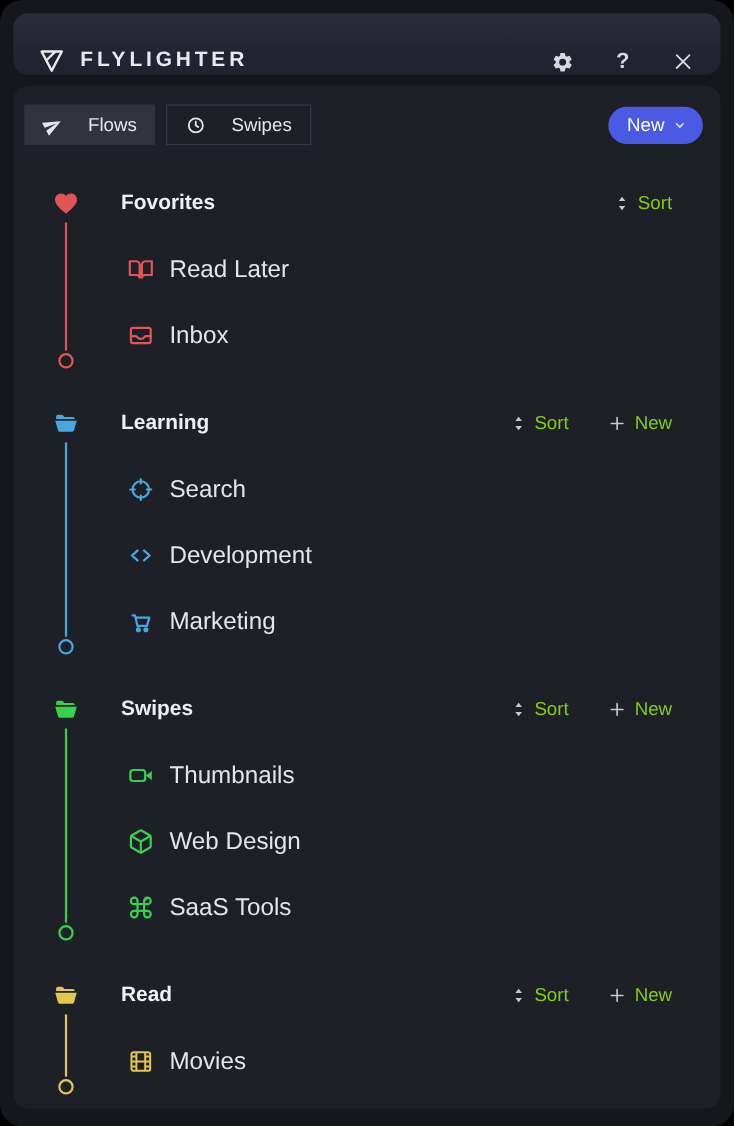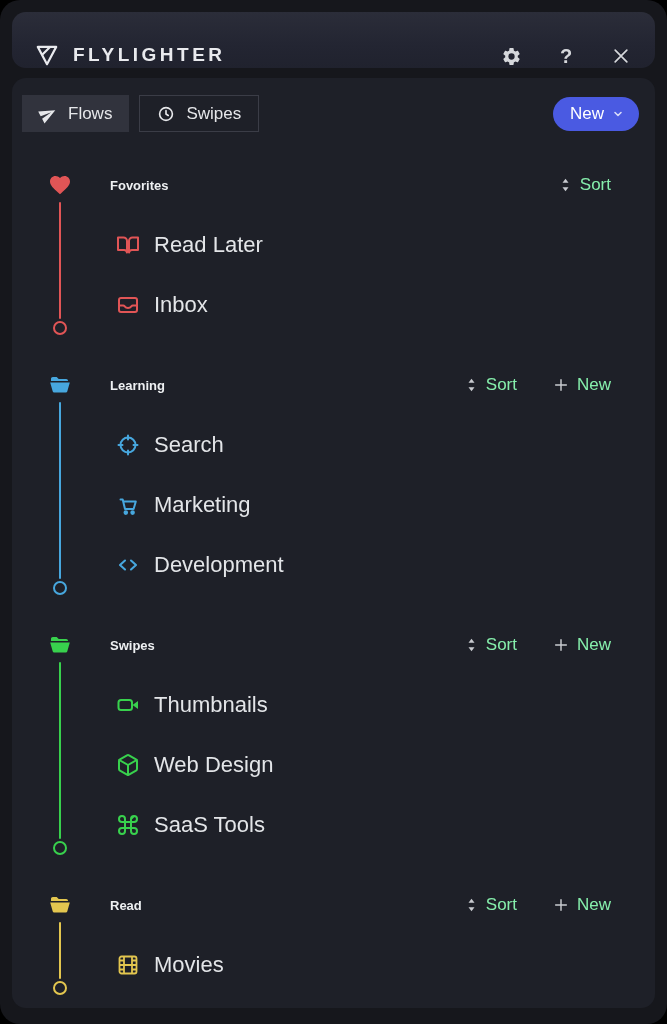--- a/index.html
+++ b/index.html
@@ -30,42 +30,42 @@
   .help-glyph { font-size:20px; font-weight:700; color:#d6d8dc; }
   
   .panel {
     margin:10px 12px 16px; height:930px; box-sizing:border-box;
     border-radius:14px; background:#1e2028; overflow:hidden;
     padding-top:17px;
   }
   .nav { display:flex; align-items:center; height:37px; margin:0 14px 0 10px; }
   .tab {
     background:none; border:none; cursor:pointer; box-sizing:border-box;
-    display:flex; align-items:center; gap:11px; height:37px; padding:0 17px;
+    display:flex; align-items:center; gap:23px; height:37px; padding:0 17px;
     border-radius:0; color:#e6e7ea; font-size:17px; font-family:inherit;
   }
   .tab.active { background:#31333d; }
   .tab.outline { border:1px solid #3b3d47; margin-left:10px; }
   .new-btn {
     margin-left:auto; margin-right:2px; cursor:pointer; border:none;
     height:34px; padding:0 15px 0 17px; border-radius:17px;
     background:#4a5ae2; color:#fff; font-size:17px; font-family:inherit;
     display:flex; align-items:center; gap:8px;
   }
   .new-chevron { color:rgba(255,255,255,.78); display:flex; }
   
   .sections { margin-top:23px; }
   .section { position:relative; margin-bottom:20px; }
   .row { height:60px; display:flex; align-items:center; }
   .header-row { padding-left:98px; padding-right:44px; }
-  .section-title { font-size:13px; font-weight:600; color:#eef0f2; }
+  .section-title { font-size:19px; font-weight:600; color:#eef0f2; }
   .actions { margin-left:auto; display:flex; align-items:center; gap:36px; }
   .action {
     background:none; border:none; padding:0; cursor:pointer; font-family:inherit;
-    display:flex; align-items:center; gap:8px; color:#86efac; font-size:17px;
+    display:flex; align-items:center; gap:8px; color:#84cc16; font-size:17px;
   }
   .action .icon { display:flex; color:#c9cbd0; }
   .item-row { padding-left:104px; cursor:pointer; }
   .item-icon { width:24px; height:24px; margin-right:14px; display:flex; color:var(--sec-color); }
   .item-label { font-size:22px; color:#e3e5e8; }
   .icon { display:inline-flex; align-items:center; justify-content:center; }
   
   .rail { position:absolute; left:48px; top:0; bottom:0; width:0; color:var(--sec-color); }
   .rail-icon { position:absolute; left:-12px; top:18px; width:24px; height:24px; display:flex; }
   .rail-line { position:absolute; left:-1px; top:47px; bottom:16px; width:2px; background:currentColor; border-radius:1px; }
@@ -223,35 +223,35 @@
     <span class="item-icon icon">
                 <svg width="24" height="24" viewBox="0 0 24 24" fill="none" stroke="currentColor" stroke-width="2" stroke-linecap="round">
                   <circle cx="12" cy="12" r="7.5"></circle>
                   <path d="M12 2.5v4M12 17.5v4M2.5 12h4M17.5 12h4"></path>
                 </svg>
               </span>
     <span class="item-label">Search</span>
   </div>
             <div class="row item-row">
     <span class="item-icon icon">
+                <svg width="24" height="24" viewBox="0 0 24 24" fill="none" stroke="currentColor" stroke-width="2.1" stroke-linecap="round" stroke-linejoin="round">
+                  <path d="M9 7.5L4 12l5 4.5M15 7.5L20 12l-5 4.5"></path>
+                </svg>
+              </span>
+    <span class="item-label">Development</span>
+  </div>
+            <div class="row item-row">
+    <span class="item-icon icon">
                 <svg width="24" height="24" viewBox="0 0 24 24" fill="none" stroke="currentColor" stroke-width="2" stroke-linecap="round" stroke-linejoin="round">
                   <path d="M4.5 6.5h2.2L9 16h8.6l2.2-7.5H8"></path>
                   <circle cx="9.8" cy="19.6" r="1.3" fill="currentColor"></circle>
                   <circle cx="16.6" cy="19.6" r="1.3" fill="currentColor"></circle>
                 </svg>
               </span>
     <span class="item-label">Marketing</span>
-  </div>
-            <div class="row item-row">
-    <span class="item-icon icon">
-                <svg width="24" height="24" viewBox="0 0 24 24" fill="none" stroke="currentColor" stroke-width="2.1" stroke-linecap="round" stroke-linejoin="round">
-                  <path d="M9 7.5L4 12l5 4.5M15 7.5L20 12l-5 4.5"></path>
-                </svg>
-              </span>
-    <span class="item-label">Development</span>
   </div>
           </div>
   </section>
         <section class="section" style="--sec-color: #38d14d;">
     <div class="rail">
       <span class="rail-icon icon">
               <svg width="24" height="24" viewBox="0 0 24 24" fill="currentColor">
                 <path d="M3 8V5.8C3 4.8 3.8 4 4.8 4h3.9l2 2h7.5c1 0 1.8.8 1.8 1.8V8z"></path>
                 <path d="M2.2 9.6h19.6l-2.4 8.3c-.23.92-1.06 1.6-2 1.6H6.6c-.95 0-1.78-.65-2-1.6z"></path>
               </svg>

